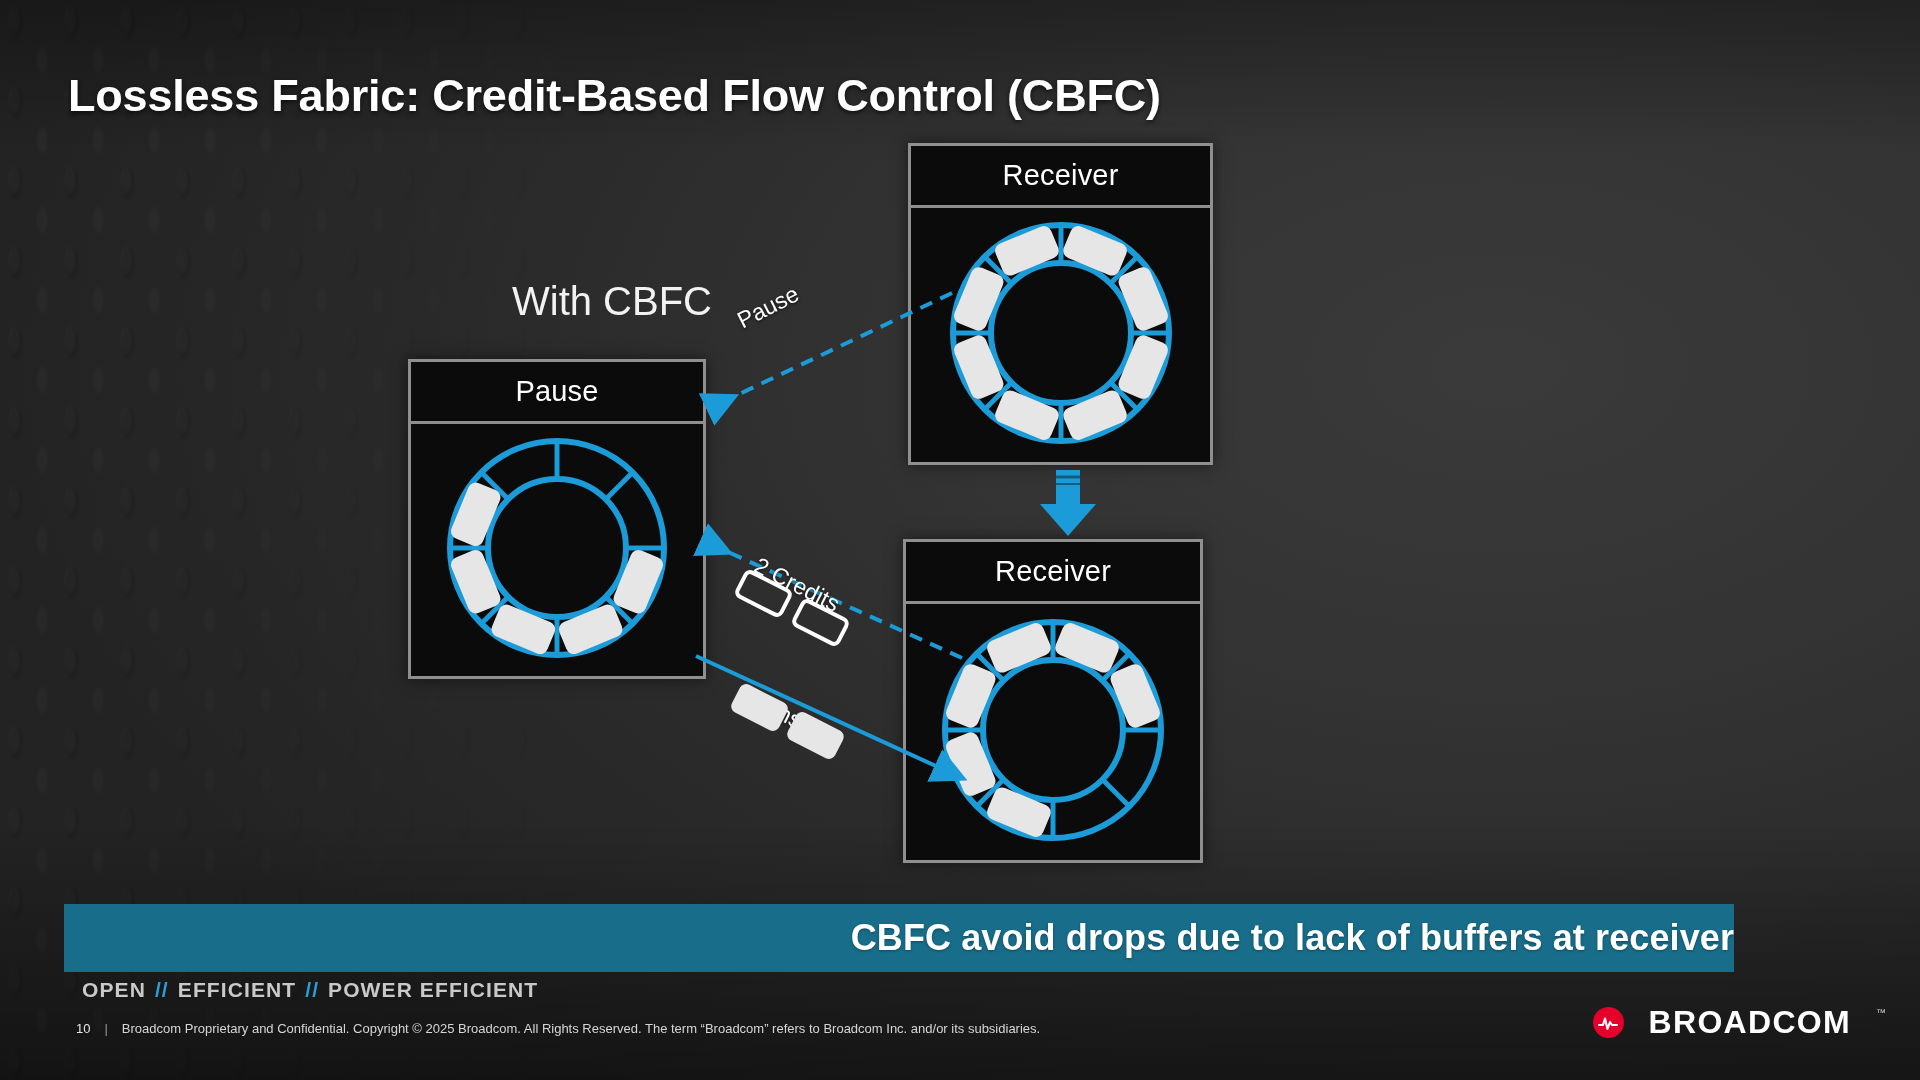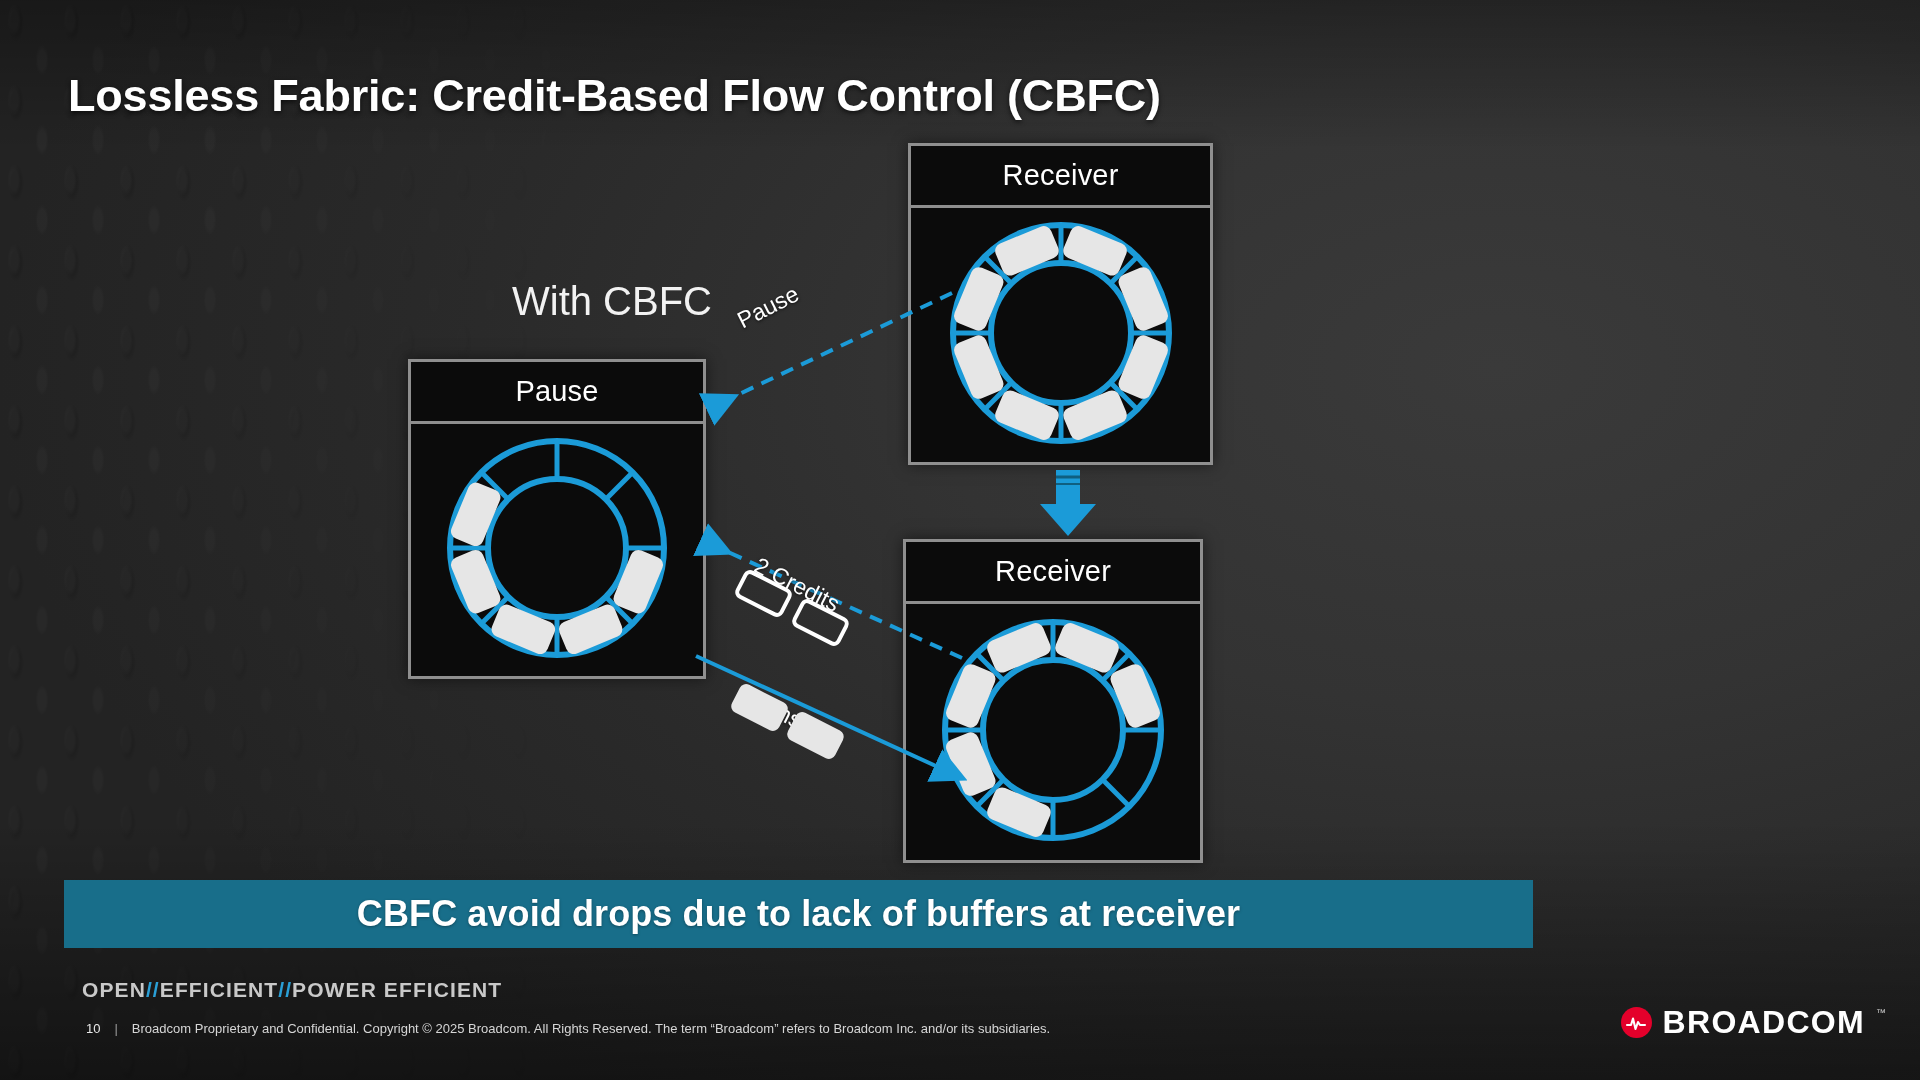--- a/index.html
+++ b/index.html
@@ -99,49 +99,49 @@
   .pkt.solid  { background:#e6e6e6; }
   .pkt.hollow { background:transparent; border:4px solid #ffffff; }
 
   #pkt-credit-1  { left:737px; top:578px; transform:rotate(27deg); }
   #pkt-credit-2  { left:794px; top:607px; transform:rotate(27deg); }
   #pkt-transmit-1{ left:733px; top:692px; transform:rotate(27deg); }
   #pkt-transmit-2{ left:789px; top:720px; transform:rotate(27deg); }
 
   
   #banner{
-    position:absolute; left:64px; top:880px; width:1469px; height:68px;
+    position:absolute; left:64px; top:904px; width:1670px; height:68px;
     background:#186e8a;
-    display:flex; align-items:center; justify-content:center;
+    display:flex; align-items:center; justify-content:flex-end;
   }
   #banner span{
     font-size:36px; font-weight:bold; color:#ffffff; letter-spacing:.1px;
     text-shadow:0 1px 3px rgba(0,0,0,.35);
   }
 
   
   #tagline{
     position:absolute; left:82px; top:978px;
     font-size:21px; font-weight:bold; letter-spacing:1.1px;
     color:#c9c9c9; white-space:nowrap;
-    display:flex; align-items:center; 
+    display:flex; align-items:center; gap:9px;
   }
   #tagline .slash{ color:#2a9fd6; font-weight:bold; }
 
   #copyright{
-    position:absolute; left:86px; top:1021px;
+    position:absolute; left:76px; top:1021px;
     font-size:13px; color:#d6d6d6; white-space:nowrap;
     display:flex; align-items:center; gap:14px;text-align:right;
   }
   #copyright .pagenum{ color:#e8e8e8; }
   #copyright .bar{ color:#9a9a9a; }
 
   #brand{
     position:absolute; right:34px; top:1004px;
-    display:flex; align-items:center; gap:11px;
+    display:flex; align-items:center; gap:25px;
   }
   #brand-mark{
     width:31px; height:31px; border-radius:50%;
     background:#e4002b;
     display:flex; align-items:center; justify-content:center;
   }
   #brand-name{
     font-size:32px; font-weight:bold; color:#ffffff; letter-spacing:1.3px;
   }
   #brand-tm{ font-size:10px; color:#d0d0d0; align-self:flex-start; margin-top:3px; }

